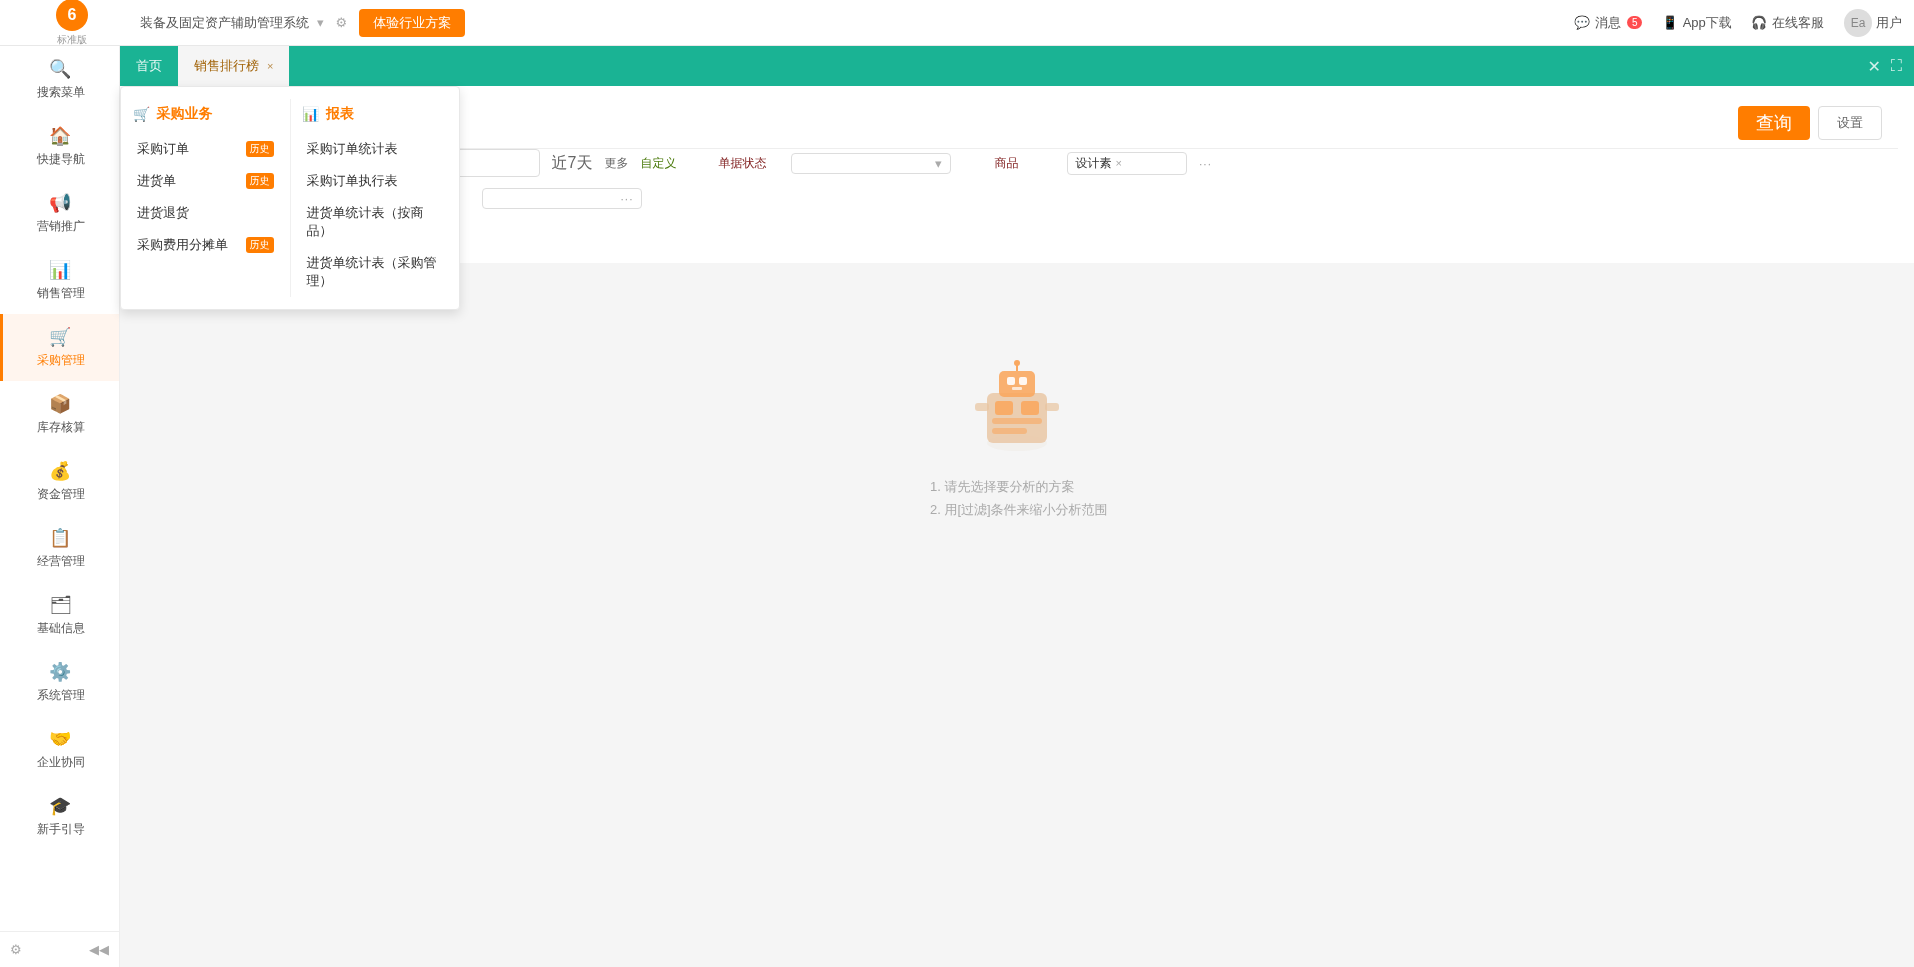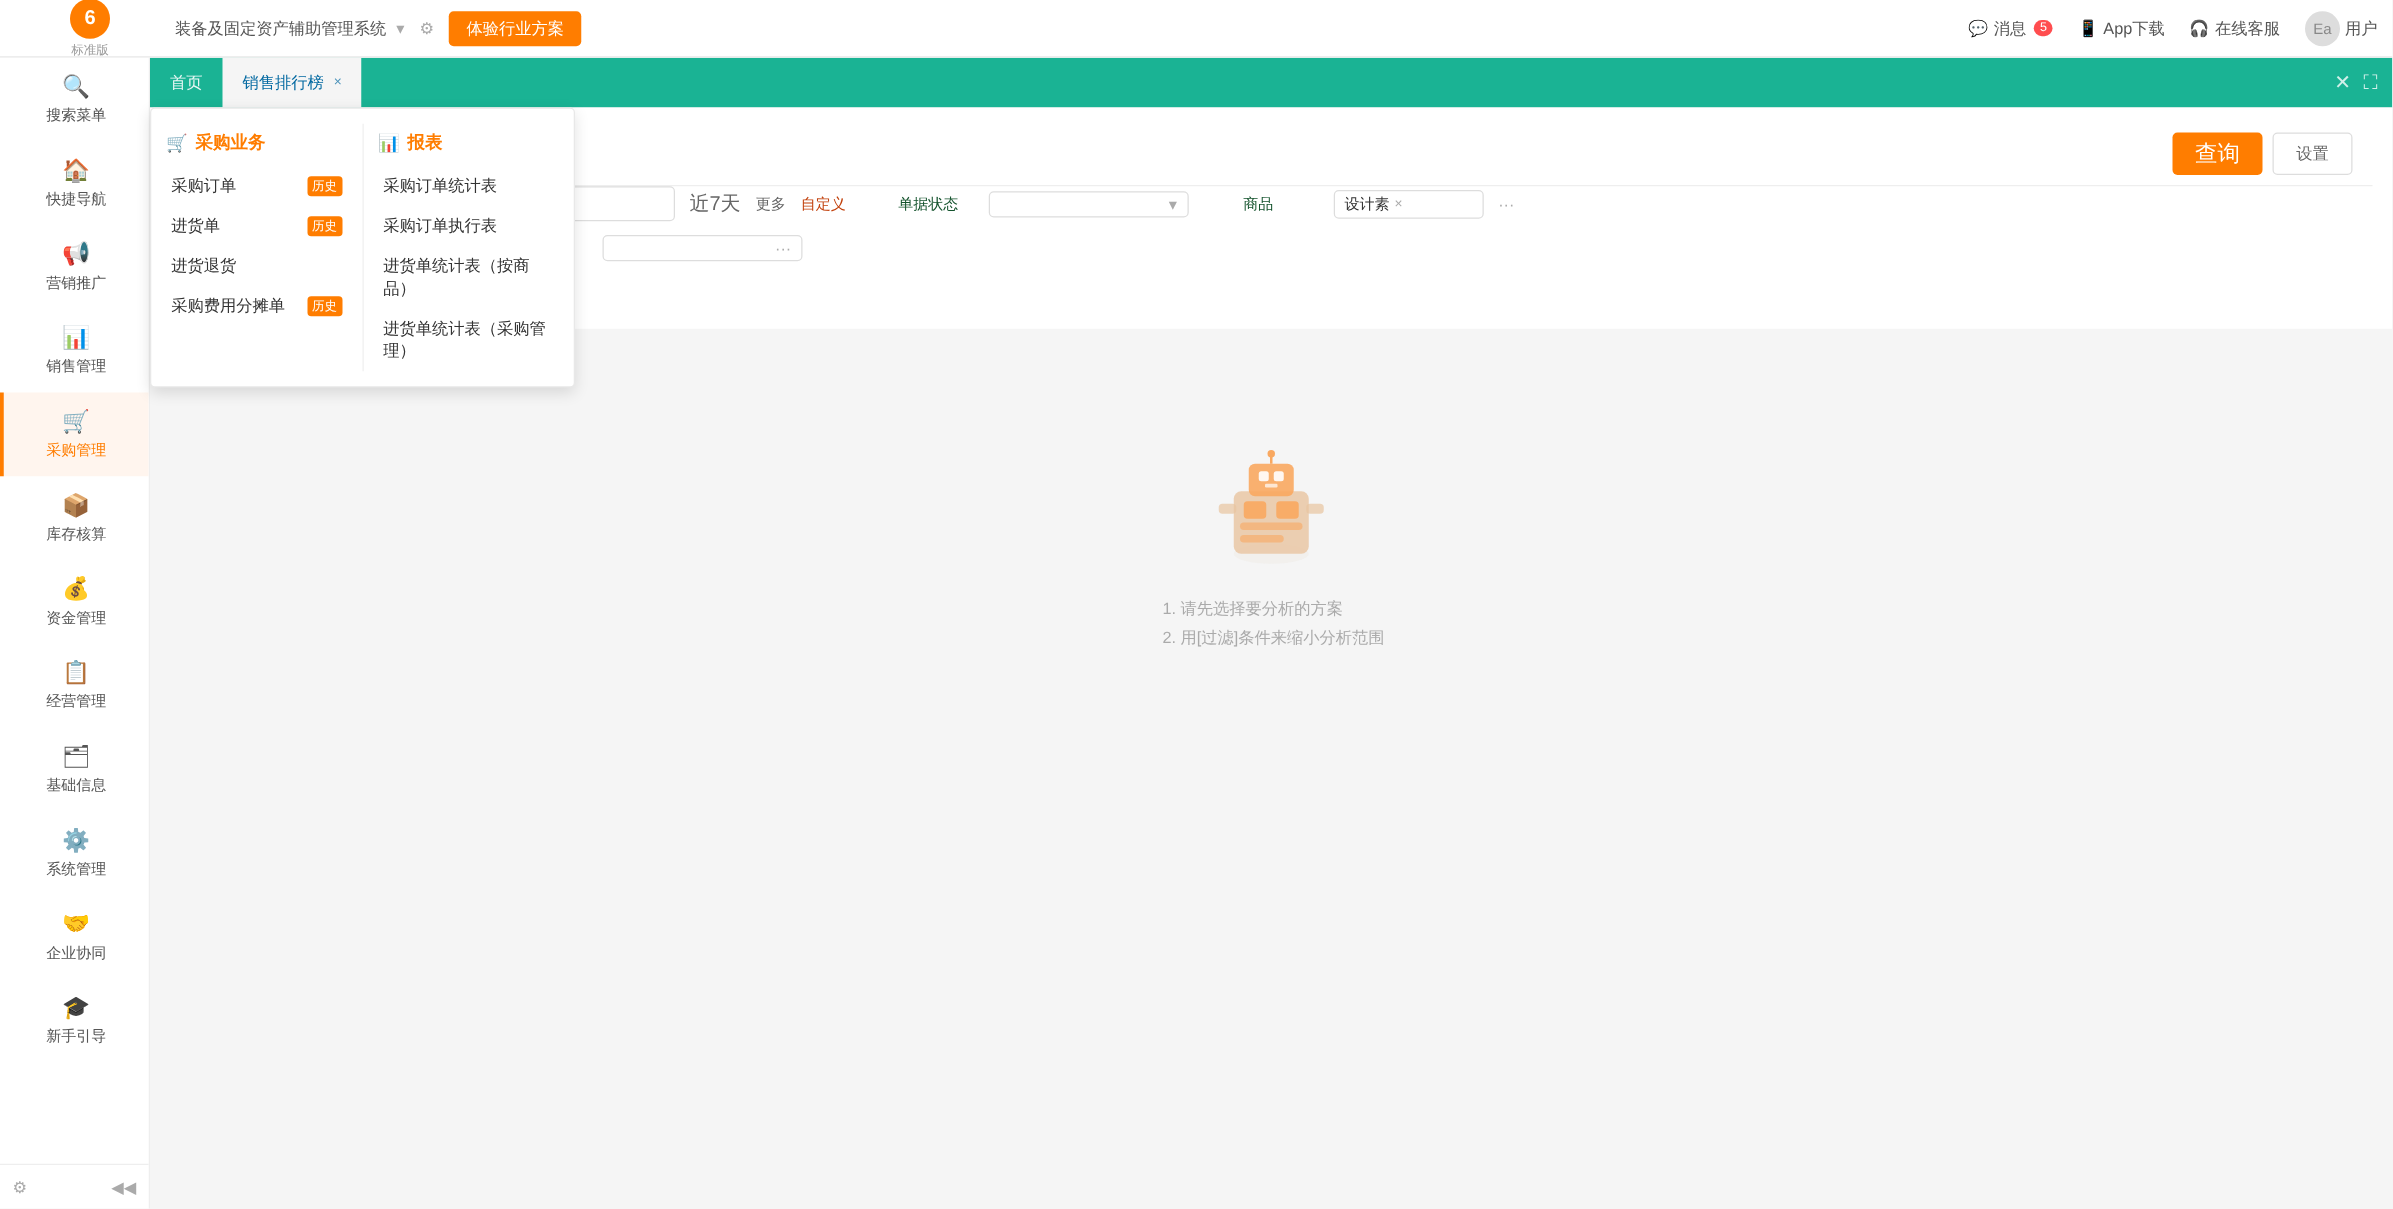--- a/index.html
+++ b/index.html
@@ -152,21 +152,21 @@
       align-items: center;
       padding: 0 16px;
       cursor: pointer;
       font-size: 13px;
       color: rgba(255,255,255,0.85);
       gap: 8px;
       position: relative;
     }
     .tab-item.active {
       background: #f5f5f5;
-      color: #0369a1;
+      color: #a16207;
     }
     .tab-item.home { color: rgba(255,255,255,0.9); }
     .tab-close {
       font-size: 11px;
       opacity: 0.7;
       cursor: pointer;
     }
     .tab-right-icons {
       margin-left: auto;
       display: flex;
@@ -192,21 +192,21 @@
       margin-bottom: 0;
     }
     .filter-row {
       display: flex;
       align-items: center;
       gap: 12px;
       margin-bottom: 10px;
     }
     .filter-label {
       font-size: 12px;
-      color: #14532d;
+      color: #7f1d1d;
       white-space: nowrap;
       min-width: 60px;
     }
     .filter-input {
       border: 1px solid #ddd;
       border-radius: 4px;
       padding: 4px 8px;
       font-size: 12px;
       height: 28px;
       min-width: 150px;
@@ -459,21 +459,21 @@
           </div>
         </div>
 
         <div class="filter-row">
           <span class="filter-label">日期</span>
           <input class="filter-input" type="text" value="2024-01-01" style="width: 120px;">
           <span>~</span>
           <input class="filter-input" type="text" value="2024-12-31" style="width: 120px;">
           <span style="color:#666; cursor:pointer; font-size:16px;">近7天</span>
           <span style="color:#666; cursor:pointer; font-size:12px;">更多</span>
-          <span style="color:#c2410c; cursor:pointer; font-size:12px;">自定义</span>
+          <span style="color:#4d7c0f; cursor:pointer; font-size:12px;">自定义</span>
 
           <span class="filter-label" style="margin-left:30px;">单据状态</span>
           <div style="display:flex; align-items:center; gap:4px; border:1px solid #ddd; border-radius:4px; padding:2px 8px; background:#fff; min-width:160px;">
             <span style="font-size:12px; color:#333;"></span>
             <span style="margin-left:auto; color:#aaa; cursor:pointer;">▾</span>
           </div>
 
           <span class="filter-label" style="margin-left:32px;">商品</span>
           <div style="display:flex; align-items:center; gap:4px; border:1px solid #ddd; border-radius:4px; padding:2px 8px; background:#fff; min-width:120px;">
             <span style="font-size:12px; color:#333;">设计素</span>

